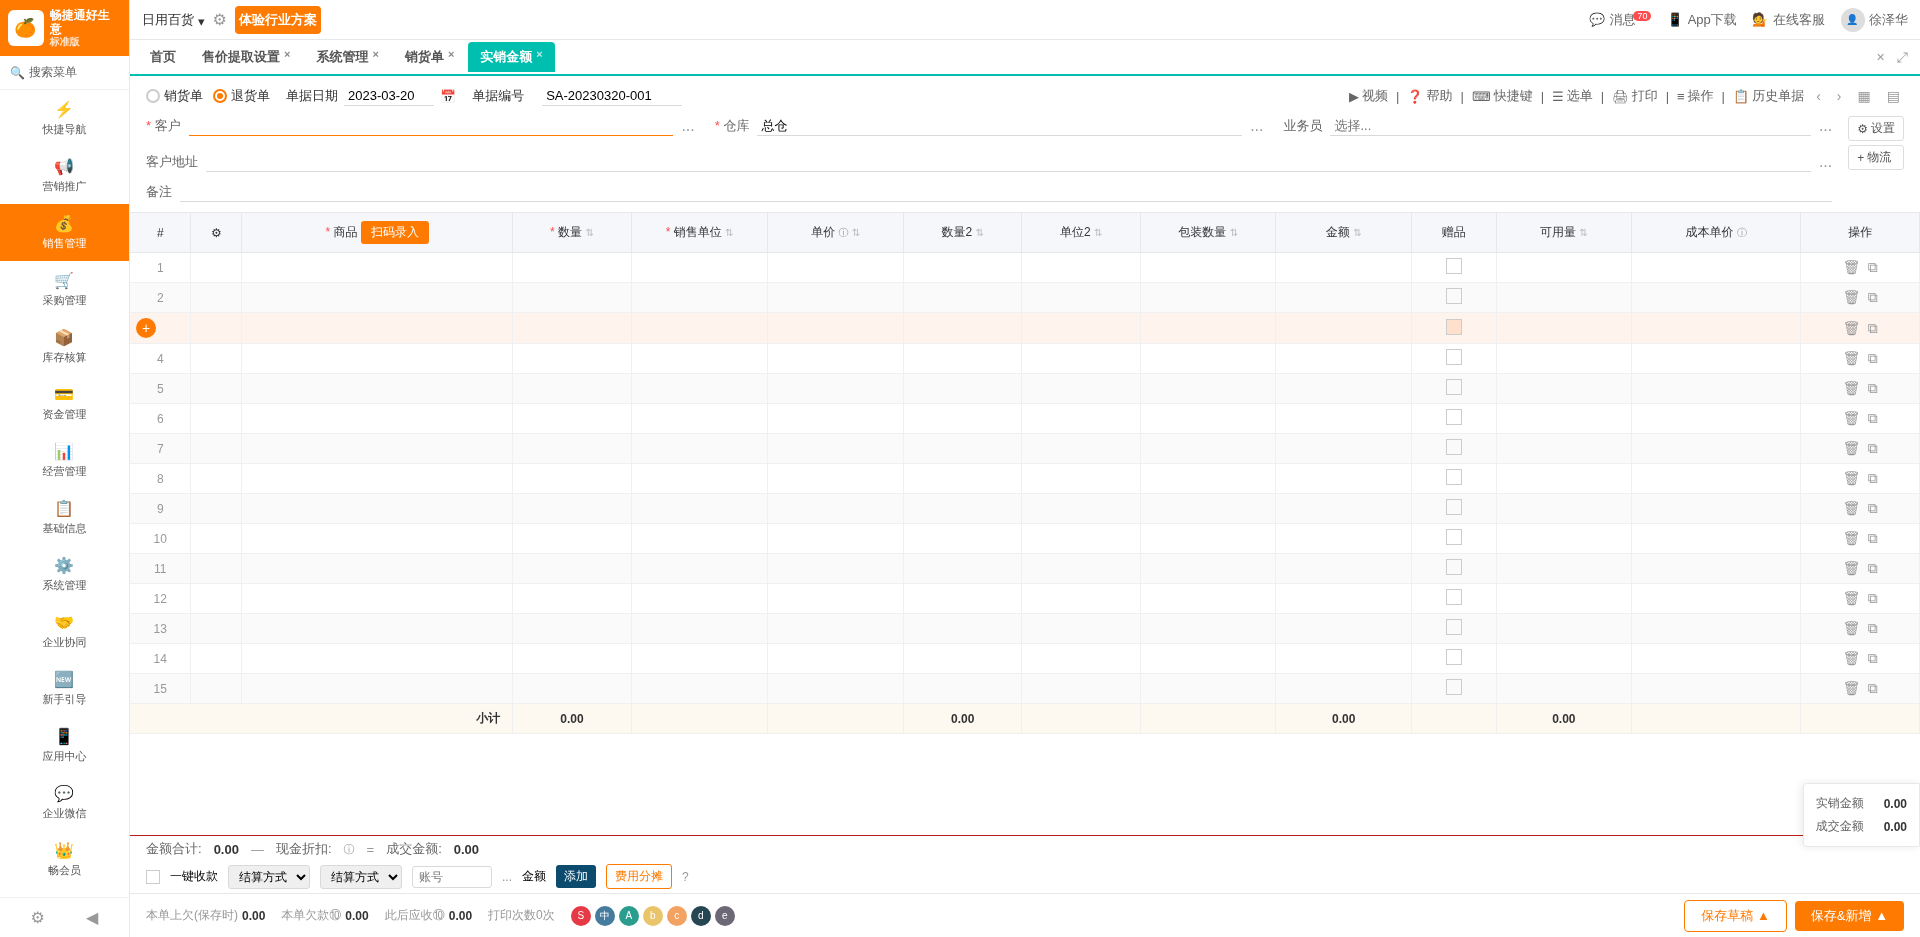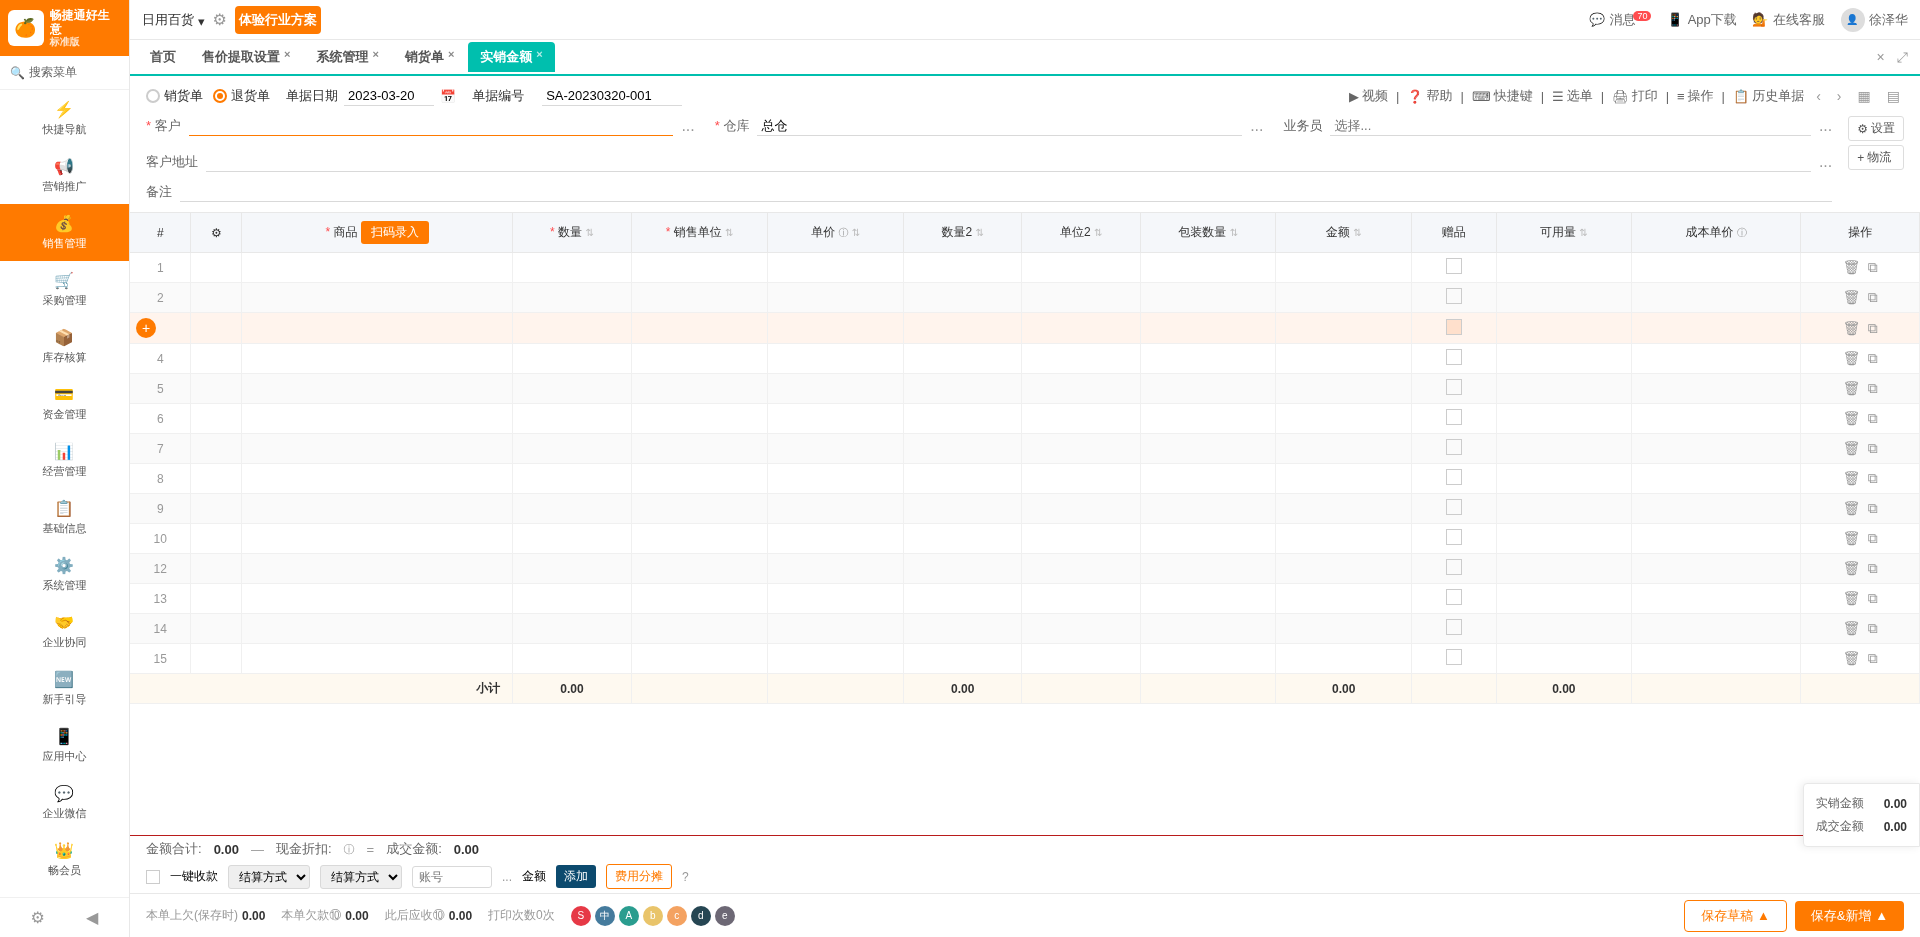--- a/index.html
+++ b/index.html
@@ -620,20 +620,39 @@
     <td><span class="checkbox-cell"></span></td>
     <td></td>
     <td></td>
     <td>
       <button class="action-btn">🗑</button>
       <button class="action-btn">⧉</button>
     </td>
   </tr>
             <tr>
     <td class="row-num col-num">10</td>
+    <td></td>
+    <td></td>
+    <td></td>
+    <td></td>
+    <td></td>
+    <td></td>
+    <td></td>
+    <td></td>
+    <td></td>
+    <td><span class="checkbox-cell"></span></td>
+    <td></td>
+    <td></td>
+    <td>
+      <button class="action-btn">🗑</button>
+      <button class="action-btn">⧉</button>
+    </td>
+  </tr>
+            <tr>
+    <td class="row-num col-num">11</td>
     <td></td>
     <td></td>
     <td></td>
     <td></td>
     <td></td>
     <td></td>
     <td></td>
     <td></td>
     <td></td>
     <td><span class="checkbox-cell"></span></td>

